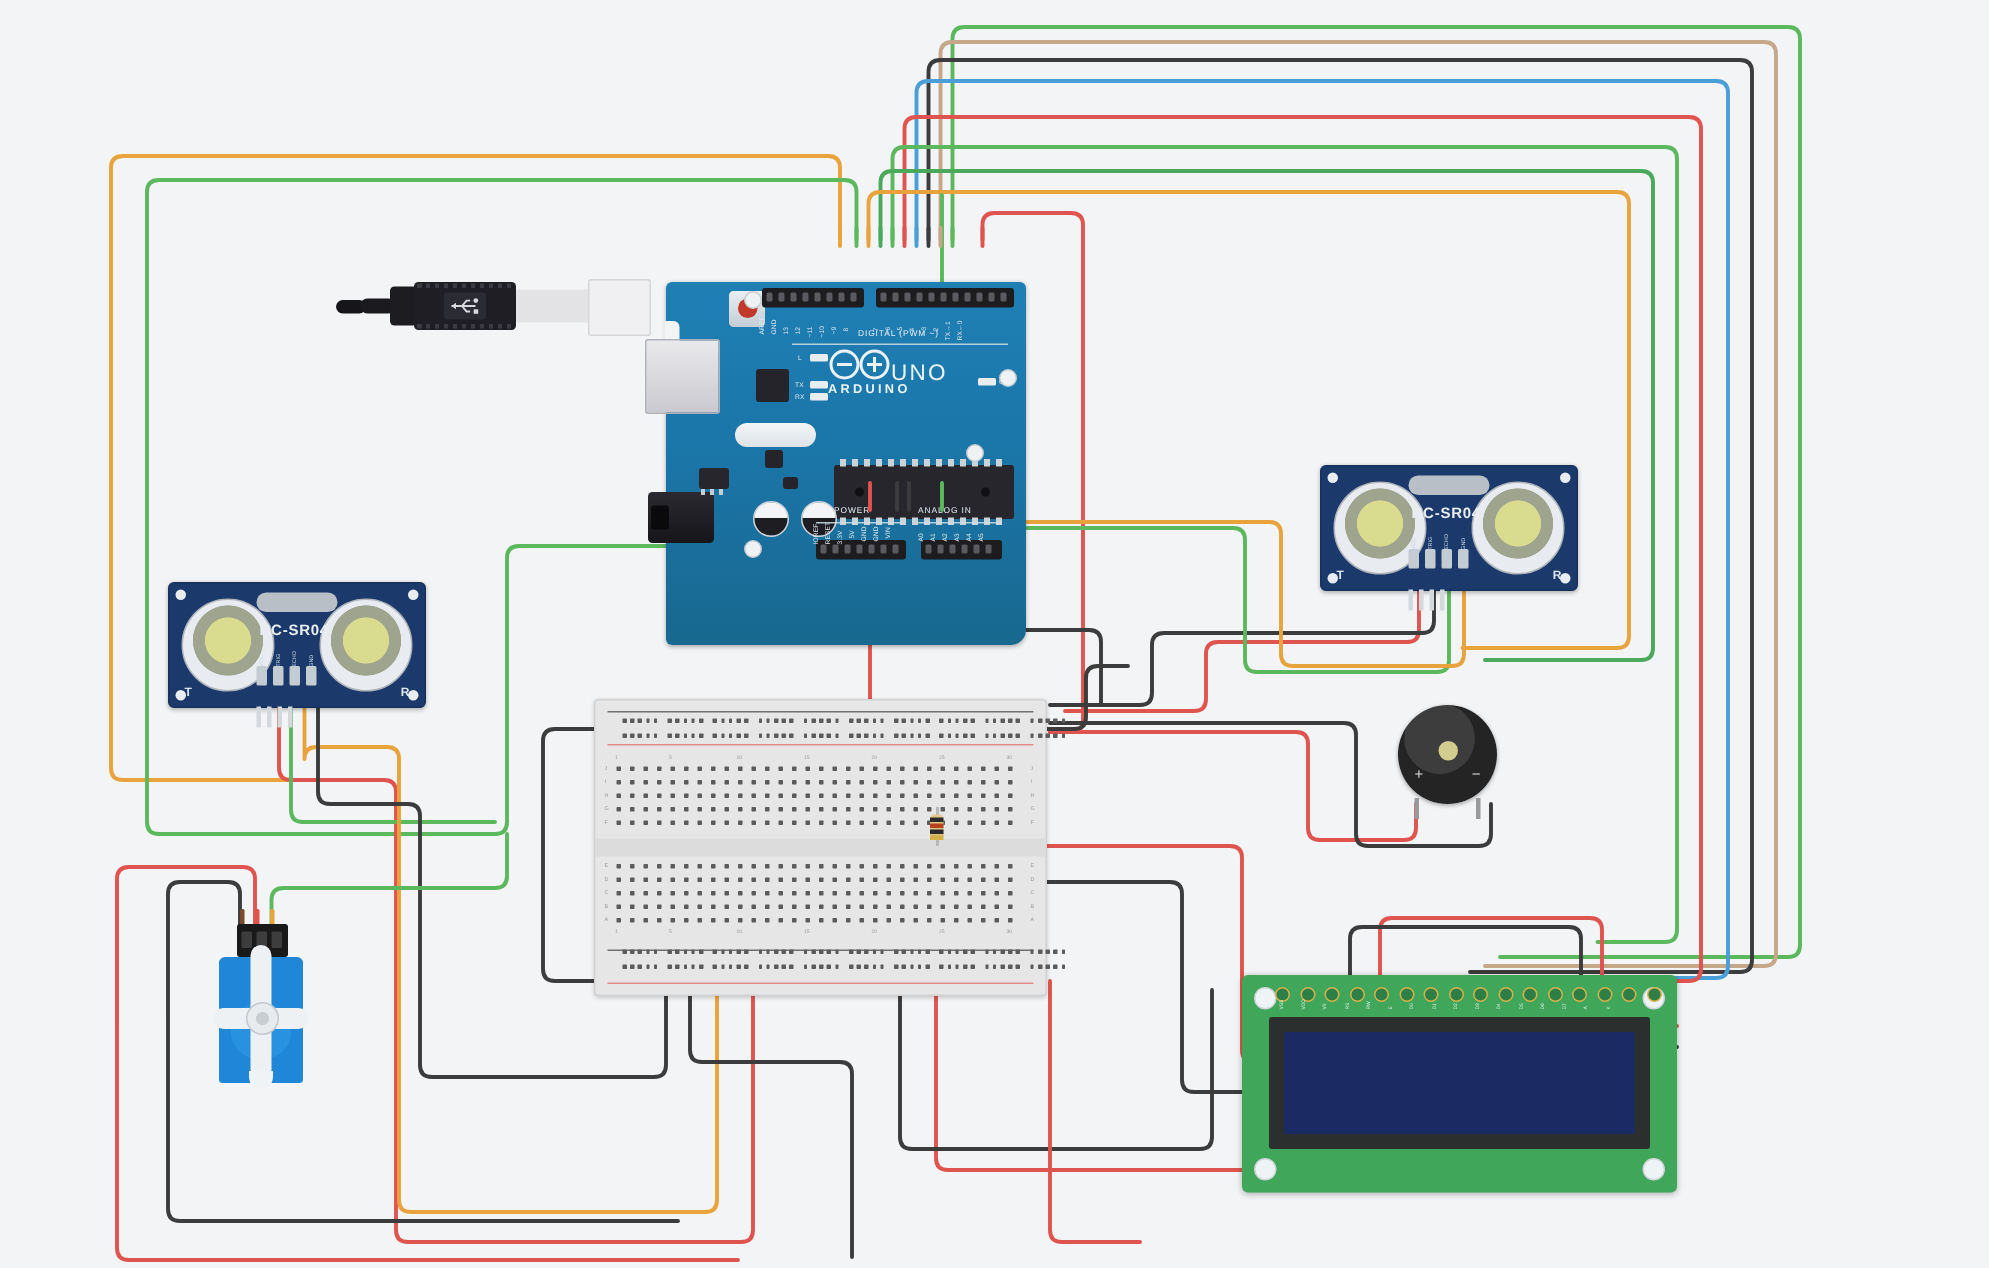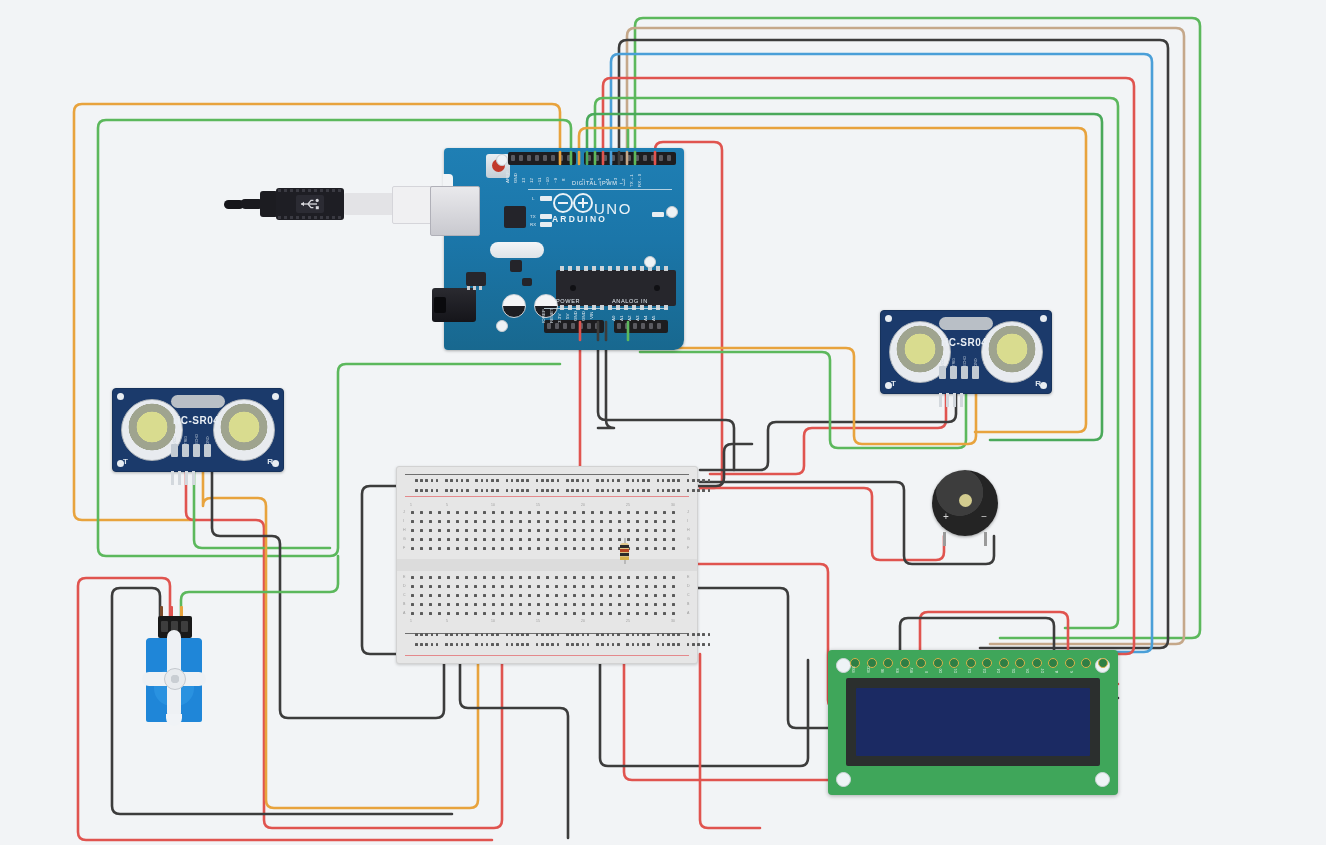--- a/index.html
+++ b/index.html
@@ -9,25 +9,26 @@
     font-family:"Liberation Sans", sans-serif;
     overflow:hidden;
     position:relative;
   }
   #stage{position:absolute;left:0;top:0;width:1326px;height:845px;}
   #wires{position:absolute;left:0;top:0;width:1326px;height:845px;}
   .comp{position:absolute;}
 
   
   .ard-body{
-    width:240px;height:202px;
+    width:240px;height:242px;
     background:linear-gradient(180deg,#1f7fb4 0%,#1b76a9 45%,#18688f 100%);
     border-radius:4px 4px 10px 4px;
     box-shadow:0 1px 3px rgba(0,0,0,.3);
     position:relative;
+    margin-top:40px;
   }
   .ard-notch{
     position:absolute;left:-1px;top:26px;width:10px;height:44px;
     background:#f2f4f6;border-radius:0 4px 4px 0;
   }
   .hdr{position:absolute;background:#1d1d20;border-radius:2px;height:13px;}
   .hdr .hole{position:absolute;top:3px;width:4px;height:6px;background:#5a5a60;border-radius:1px;}
   .silk{position:absolute;color:#dfe9f0;font-size:4.4px;letter-spacing:.1px;
         font-family:"Liberation Sans",sans-serif;white-space:nowrap;}
   .silk-v{transform:rotate(-90deg);transform-origin:left bottom;}

